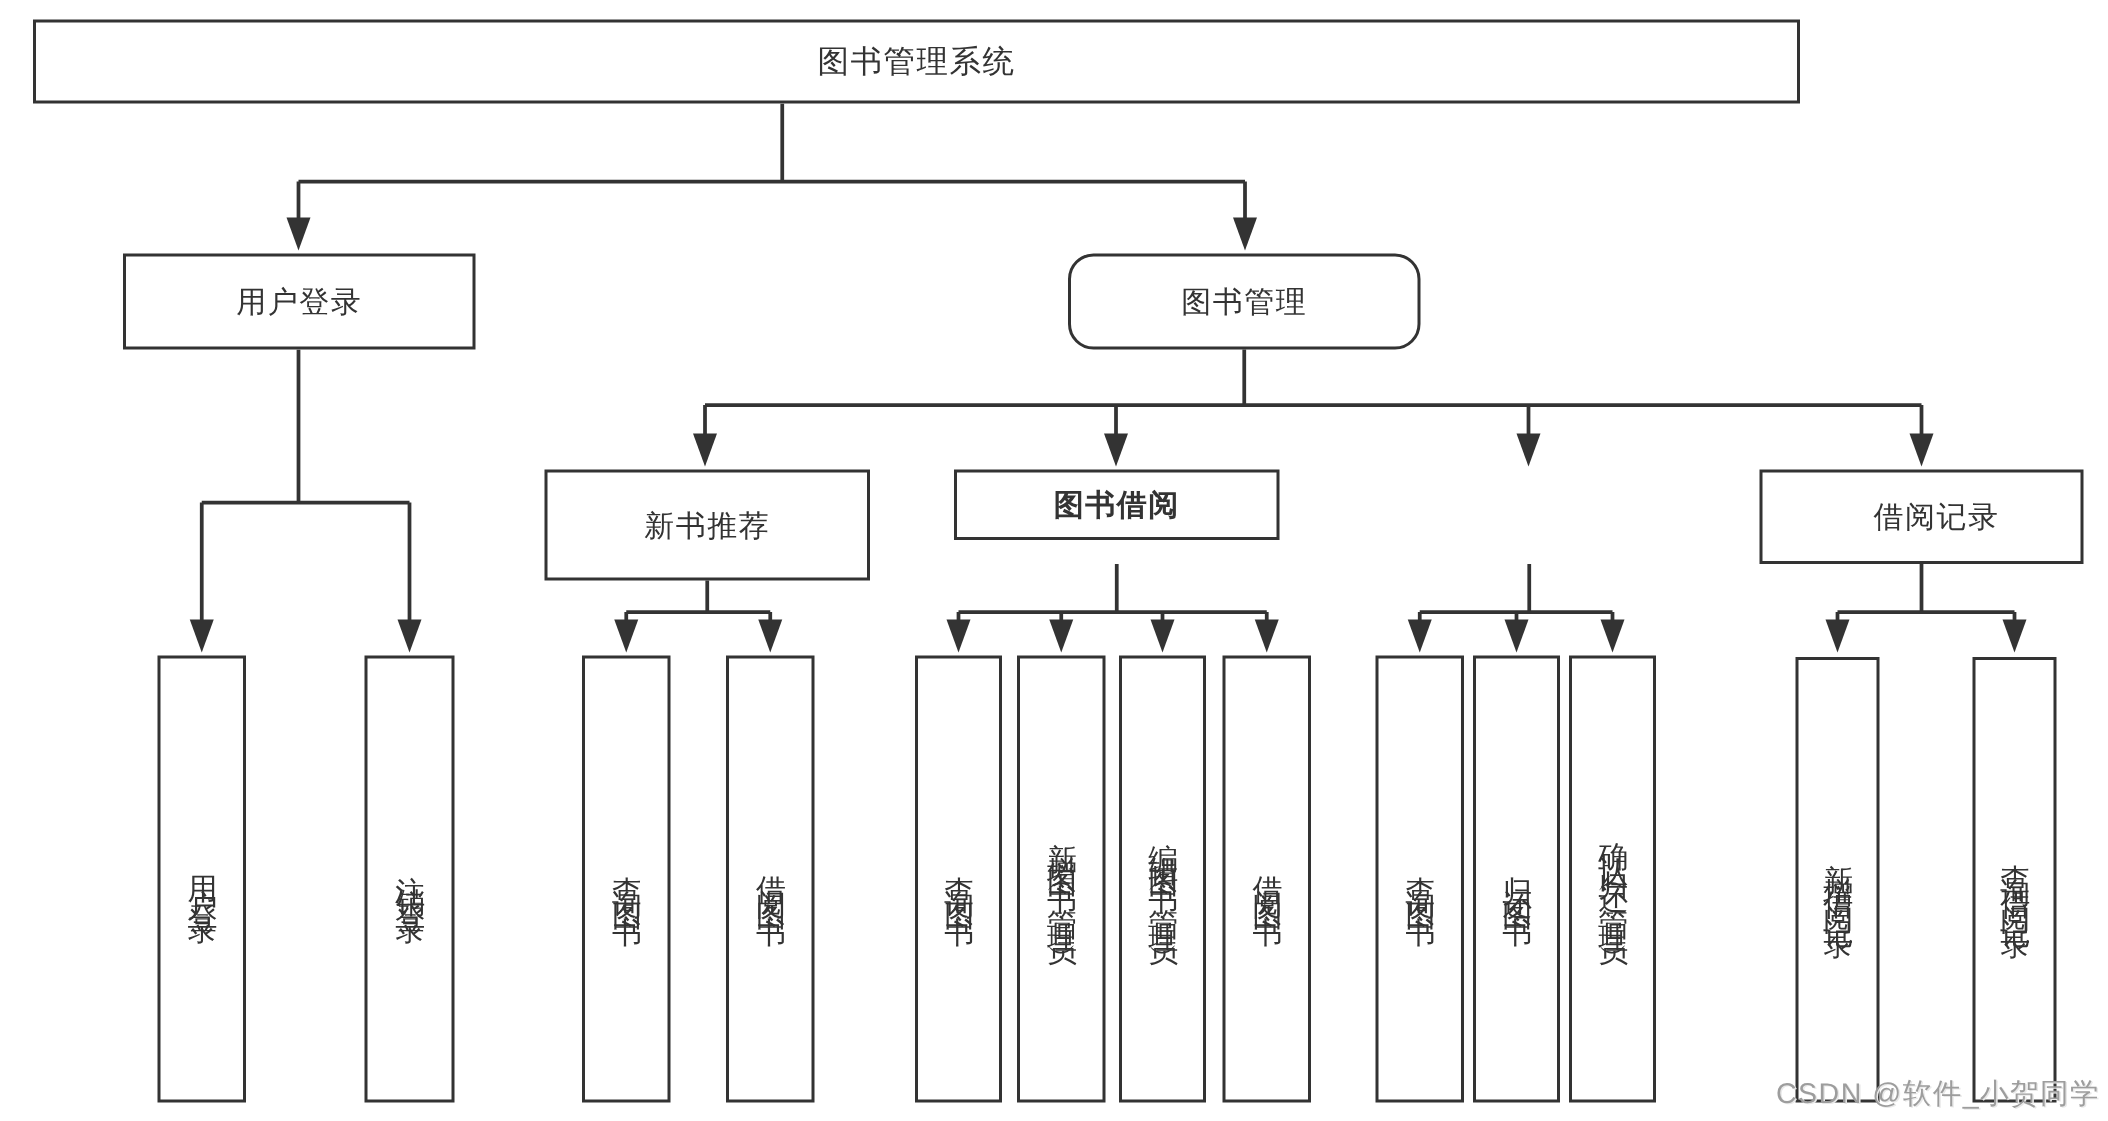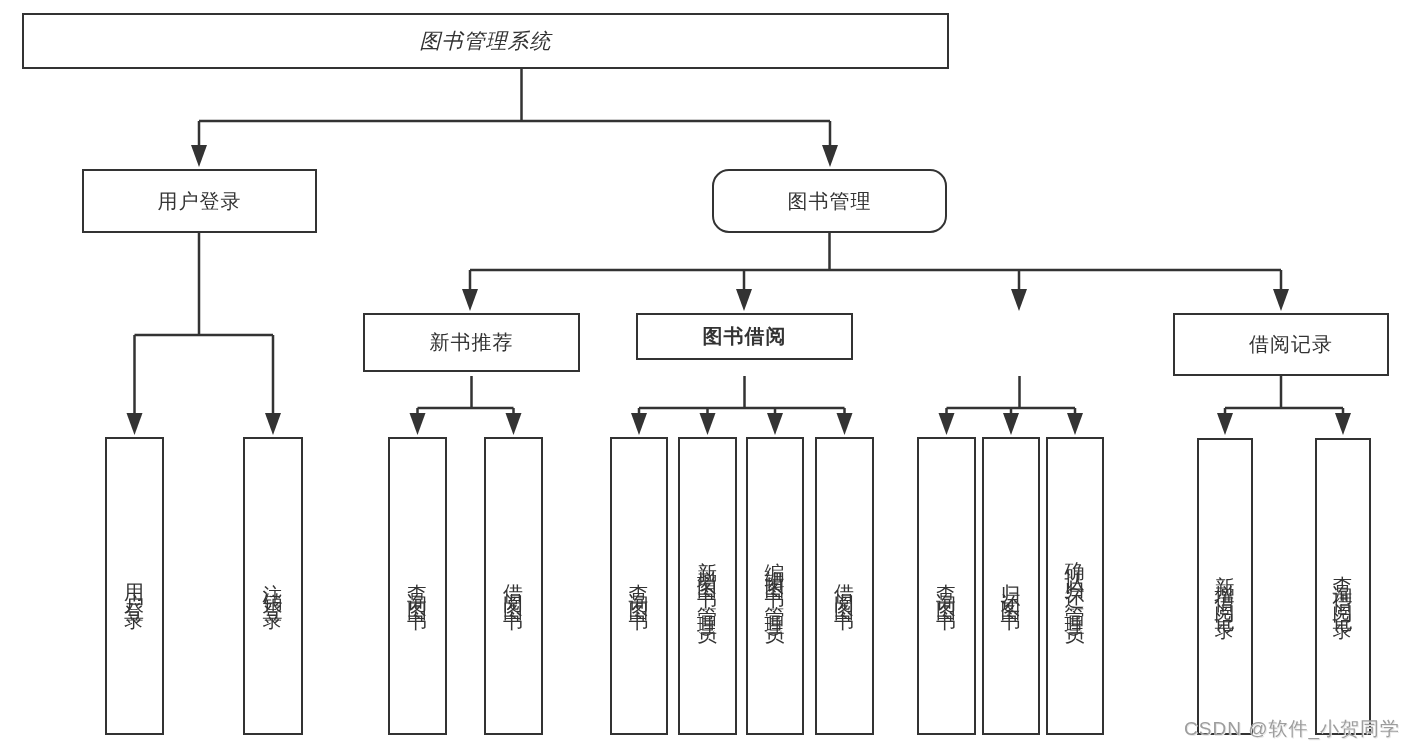--- a/index.html
+++ b/index.html
@@ -82,32 +82,32 @@
       <polygon points="767,413 783,413 775,435"></polygon>
       <polygon points="836.5,413 852.5,413 844.5,435"></polygon>
       <polygon points="938.5,413 954.5,413 946.5,435"></polygon>
       <polygon points="1003,413 1019,413 1011,435"></polygon>
       <polygon points="1067,413 1083,413 1075,435"></polygon>
       <polygon points="1217,413 1233,413 1225,435"></polygon>
       <polygon points="1335,413 1351,413 1343,435"></polygon>
     </g>
   </svg>
 
-  <div class="node root" style="left:22px;top:13px;width:927px;height:56px;font-style:italic;">
+  <div class="node root" style="left:22px;top:13px;width:1178px;height:56px;">
     <span>图书管理系统</span>
   </div>
 
   <div class="node branch" style="left:82px;top:169px;width:235px;height:64px;">
     <span>用户登录</span>
   </div>
   <div class="node branch" style="left:712px;top:169px;width:235px;height:64px;border-radius:17px;">
     <span>图书管理</span>
   </div>
 
-  <div class="node branch" style="left:363px;top:313px;width:217px;height:59px;">
+  <div class="node branch" style="left:363px;top:313px;width:217px;height:74px;">
     <span>新书推荐</span>
   </div>
   <div class="node branch" style="left:636px;top:313px;width:217px;height:47px;font-weight:bold;">
     <span>图书借阅</span>
   </div>
   <div class="node branch" style="left:1173px;top:313px;width:216px;height:63px;padding-left:20px;">
     <span>借阅记录</span>
   </div>
 
   <div class="leaf" style="left:105px;top:437px;width:59px;height:298px;">

